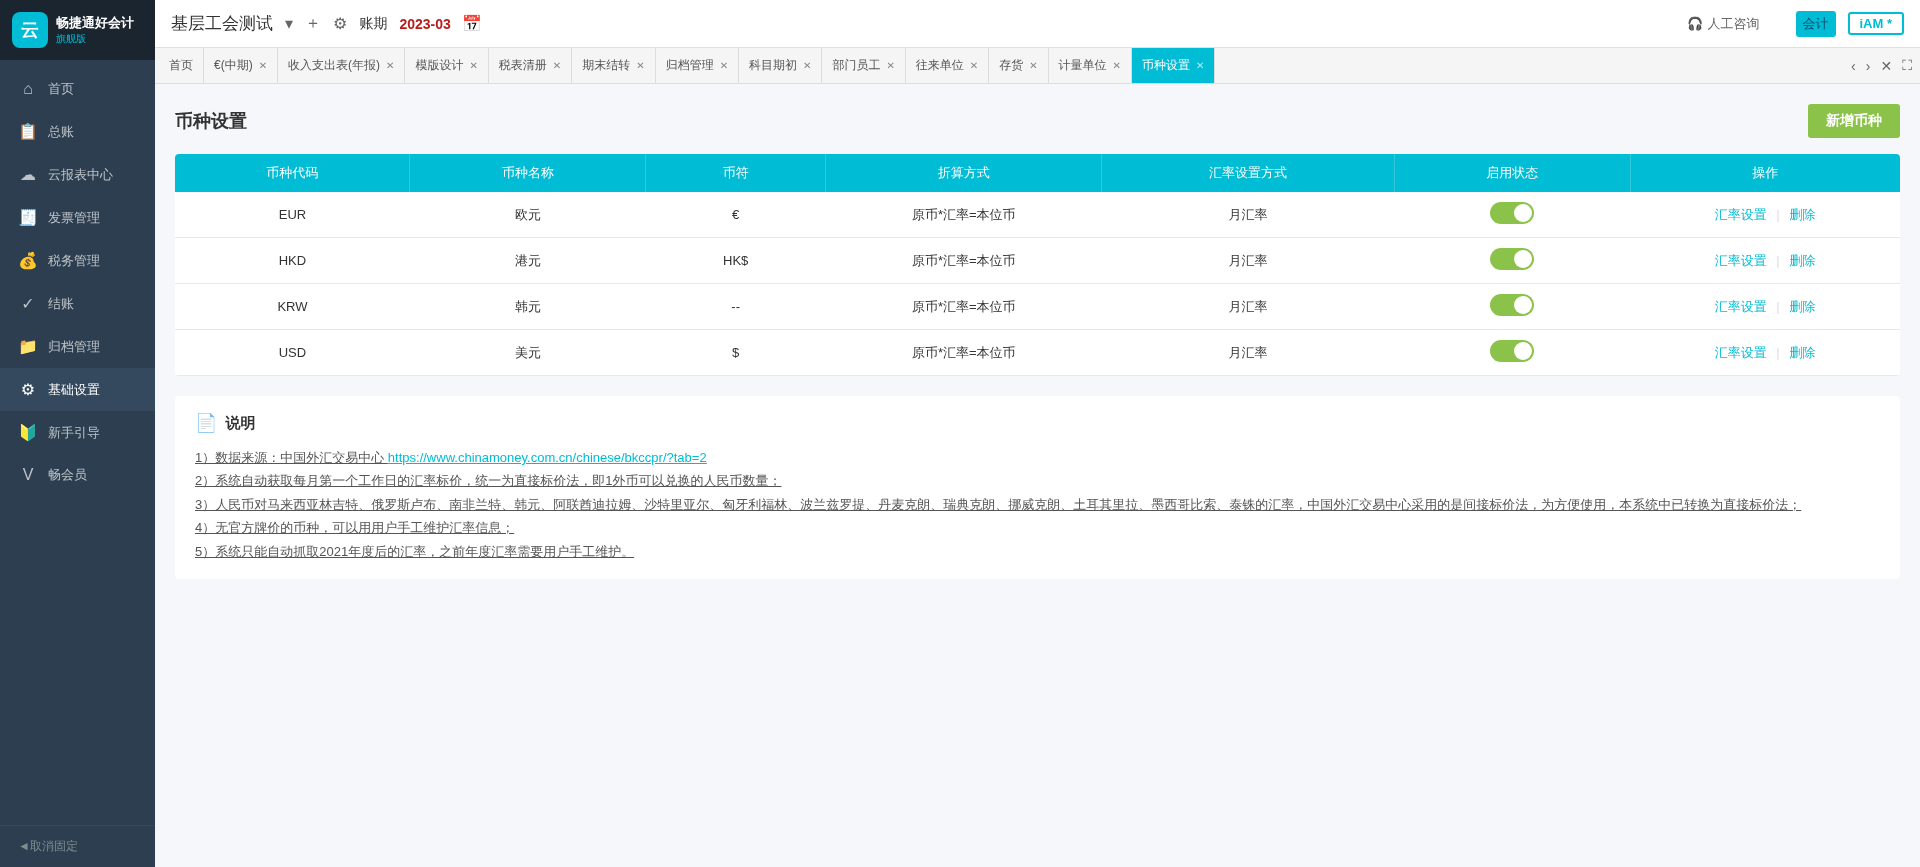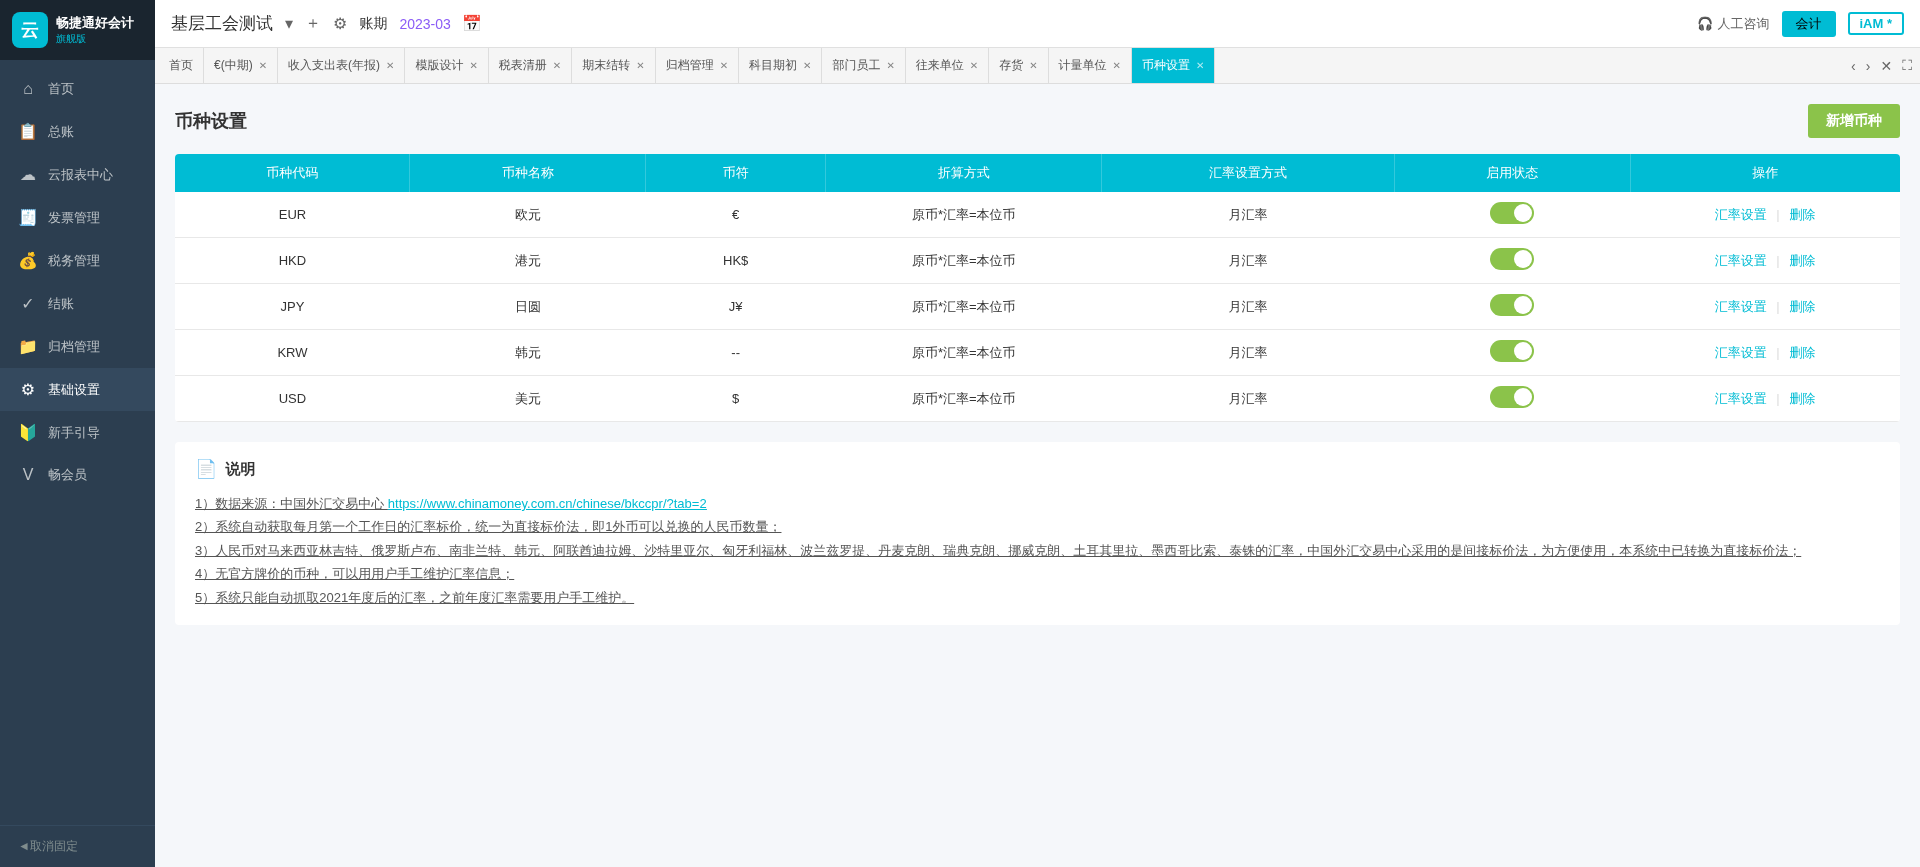--- a/index.html
+++ b/index.html
@@ -19,24 +19,24 @@
     .sidebar-footer { padding: 12px 18px; color: #7f8c8d; font-size: 12px; border-top: 1px solid #34495e; display: flex; align-items: center; gap: 6px; cursor: pointer; }
 
     
     .main { flex: 1; display: flex; flex-direction: column; overflow: hidden; }
 
     
     .header { background: white; height: 48px; display: flex; align-items: center; padding: 0 16px; border-bottom: 1px solid #e0e0e0; gap: 12px; flex-shrink: 0; }
     .header-title { font-size: 17px; color: #333; display: flex; align-items: center; gap: 6px; }
     .header-btn { background: none; border: none; cursor: pointer; font-size: 16px; color: #666; }
     .header-period { font-size: 14px; color: #333; }
-    .header-period-val { color: #8b5cf6; }
+    .header-period-val { color: #b91c1c; font-weight: bold; }
     .header-right { margin-left: auto; display: flex; align-items: center; gap: 12px; }
     .help-btn { display: flex; align-items: center; gap: 4px; color: #666; cursor: pointer; font-size: 13px; }
-    .account-btn { background: #00bcd4; color: #000000; border: none; padding: 4px 14px; border-radius: 3px; cursor: pointer; font-size: 13px; }
+    .account-btn { background: #00bcd4; color: #0c4a6e; border: none; padding: 4px 7px; border-radius: 3px; cursor: pointer; font-size: 13px; margin-left: 24px; }
     .iamstar { border: 2px solid #00bcd4; color: #00bcd4; padding: 2px 10px; border-radius: 3px; font-size: 13px; font-weight: bold; }
 
     
     .tabs-bar { background: #f5f5f5; border-bottom: 1px solid #ddd; display: flex; align-items: center; padding: 0 4px; height: 36px; flex-shrink: 0; overflow-x: auto; }
     .tabs-bar::-webkit-scrollbar { height: 0; }
     .tab-item { display: flex; align-items: center; padding: 0 10px; height: 36px; white-space: nowrap; cursor: pointer; font-size: 12px; color: #555; border-right: 1px solid #ddd; gap: 4px; flex-shrink: 0; }
     .tab-item.active { background: #00bcd4; color: white; }
     .tab-close { font-size: 10px; margin-left: 2px; color: inherit; opacity: 0.7; }
     .tabs-nav { display: flex; align-items: center; margin-left: auto; gap: 2px; flex-shrink: 0; }
     .tabs-nav-btn { background: none; border: none; cursor: pointer; font-size: 14px; color: #666; padding: 0 4px; }
@@ -252,35 +252,20 @@
     <td>
       <span class="toggle"></span>
     </td>
     <td>
       <a class="action-link">汇率设置</a>
       <span class="action-sep">|</span>
       <a class="action-link">删除</a>
     </td>
   </tr>
           <tr>
-    <td>JPY</td>
-    <td>日圆</td>
-    <td>J¥</td>
-    <td>原币*汇率=本位币</td>
-    <td>月汇率</td>
-    <td>
-      <span class="toggle"></span>
-    </td>
-    <td>
-      <a class="action-link">汇率设置</a>
-      <span class="action-sep">|</span>
-      <a class="action-link">删除</a>
-    </td>
-  </tr>
-          <tr>
     <td>KRW</td>
     <td>韩元</td>
     <td>--</td>
     <td>原币*汇率=本位币</td>
     <td>月汇率</td>
     <td>
       <span class="toggle"></span>
     </td>
     <td>
       <a class="action-link">汇率设置</a>

